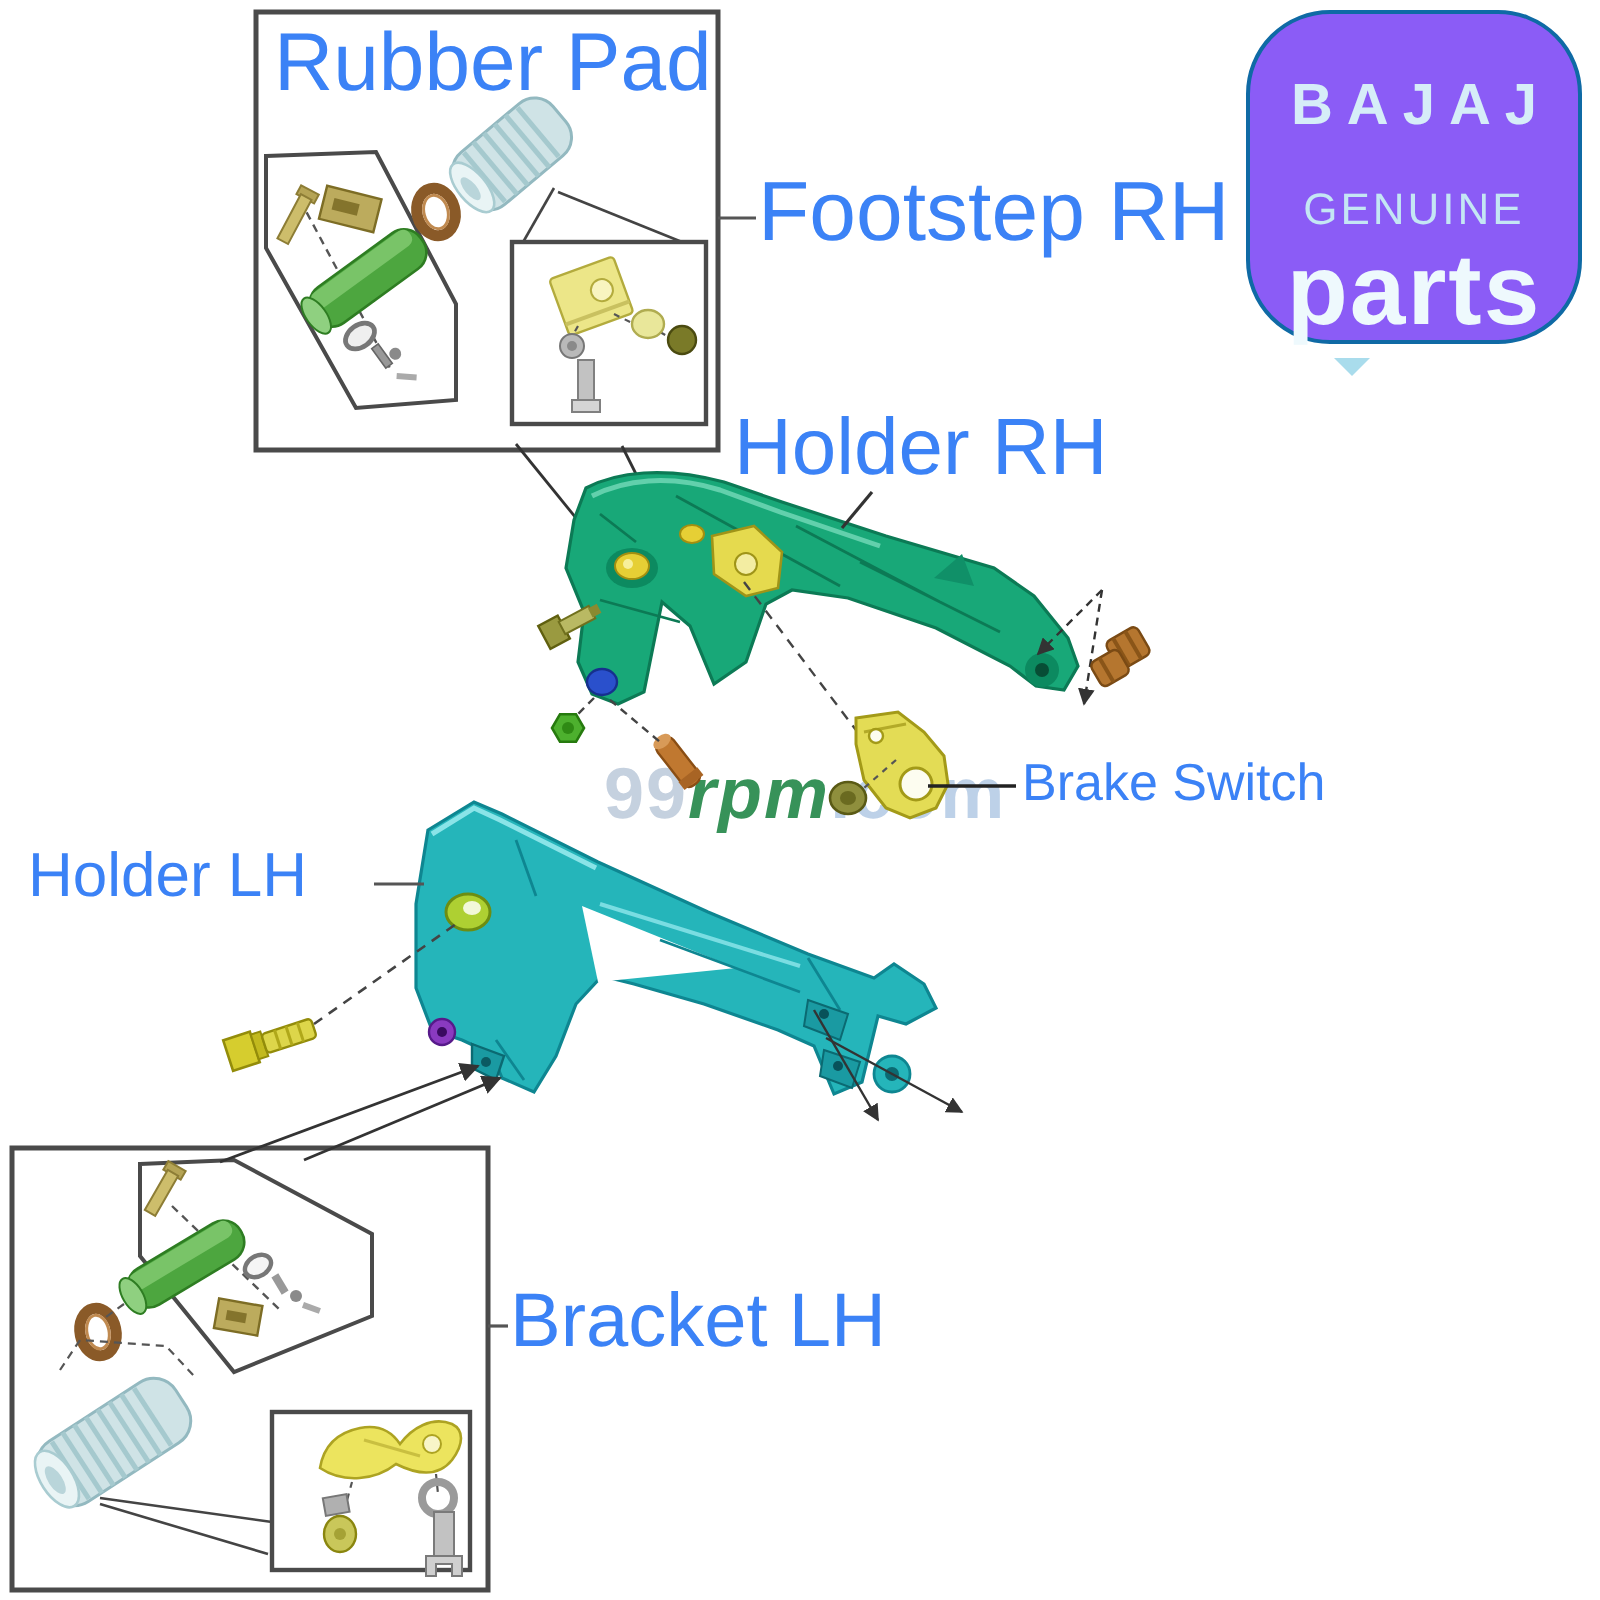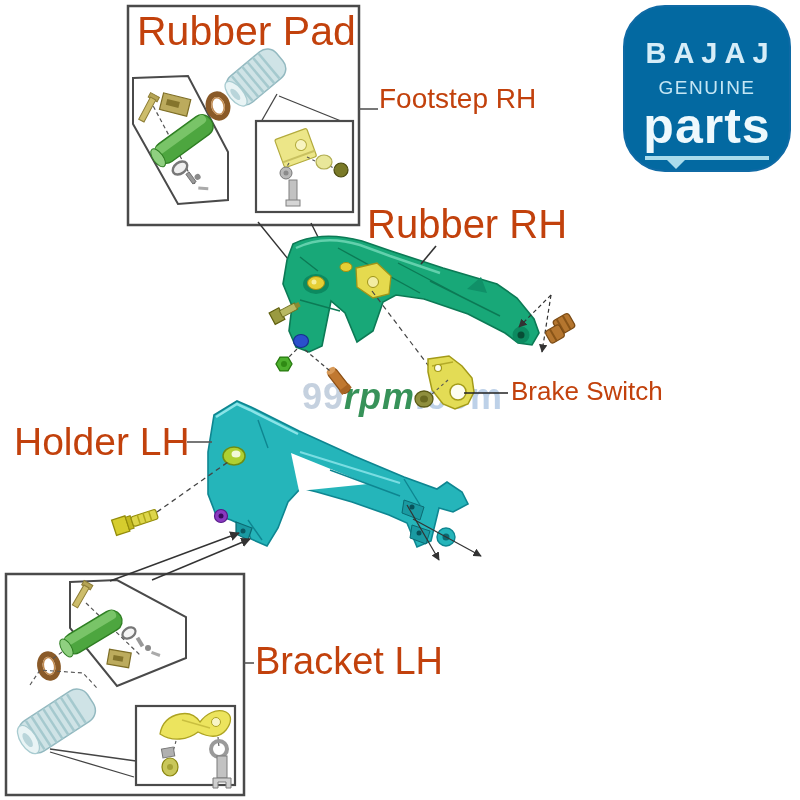--- a/index.html
+++ b/index.html
@@ -1,38 +1,38 @@
 <!DOCTYPE html>
 <html><head>
 <meta charset="utf-8">
 <style>
   html,body{margin:0;padding:0;background:#fff;}
   .canvas{position:relative;width:800px;height:800px;background:#fff;overflow:hidden;
           font-family:"Liberation Sans",sans-serif;}
   svg{position:absolute;left:0;top:0;z-index:2;}
-  .lbl{position:absolute;z-index:3;color:#c2410c;font-weight:400;white-space:nowrap;
+  .lbl{position:absolute;z-index:3;color:#3b82f6;font-weight:400;white-space:nowrap;
        font-family:"Liberation Sans",sans-serif;line-height:1;}
   #lbl-rubber-pad{left:137px;top:11px;font-size:41px;}
-  #lbl-footstep-rh{left:379px;top:85px;font-size:28px;}
+  #lbl-footstep-rh{left:379px;top:85px;font-size:42px;}
   #lbl-holder-rh{left:367px;top:204px;font-size:40px;}
   #lbl-brake-1{left:511px;top:378px;font-size:26px;}
   #lbl-brake-2{left:511px;top:419px;font-size:35px;}
-  #lbl-holder-lh{left:14px;top:422px;font-size:39px;}
+  #lbl-holder-lh{left:14px;top:422px;font-size:31px;}
   #lbl-footstep-lh{left:255px;top:642px;font-size:38px;}
   .watermark{position:absolute;left:302px;top:376px;z-index:1;font-weight:bold;
        font-size:36px;letter-spacing:1px;opacity:.85;white-space:nowrap;}
   .wm-99{color:#bcc9da;text-align:right;}
   .wm-rpm{color:#15803d;font-size:36px;font-style:italic;}
   .wm-com{color:#b2c9e4;}
   .logo{position:absolute;left:623px;top:5px;width:168px;height:167px;z-index:3;
-        background:#0369a1;border:2px solid #0f6aa5;border-radius:42px;box-sizing:border-box;
+        background:#8b5cf6;border:2px solid #0f6aa5;border-radius:42px;box-sizing:border-box;
         display:flex;flex-direction:column;align-items:center;}
   .logo-brand{margin-top:30px;font-size:29px;font-weight:bold;letter-spacing:7px;
         color:#d6edf8;text-indent:7px;}
-  .logo-genuine{margin-top:7px;font-size:19px;letter-spacing:1.5px;color:#c4e6f4;}
+  .logo-genuine{margin-top:22px;font-size:22px;letter-spacing:1.5px;color:#c4e6f4;}
   .logo-parts{margin-top:-2px;font-size:50px;font-weight:bold;letter-spacing:1px;color:#eef9fd;}
   .logo-underline{position:relative;margin-top:1px;width:124px;height:4px;background:#a9dcec;}
   .logo-arrow{position:absolute;left:22px;top:4px;width:0;height:0;
         border-left:9px solid transparent;border-right:9px solid transparent;
         border-top:9px solid #a9dcec;}
 </style>
 </head>
 <body>
 
 <div class="canvas">
@@ -270,21 +270,21 @@
     </g>
 
     <path d="M110,581 L239,533" stroke="#333" stroke-width="1.4" fill="none" marker-end="url(#arr)"></path>
     <path d="M152,580 L250,539" stroke="#333" stroke-width="1.4" fill="none" marker-end="url(#arr)"></path>
 
     <path d="M244,663 L254,663" stroke="#555" stroke-width="1.6" fill="none"></path>
   </svg>
 
   <div class="lbl" id="lbl-rubber-pad">Rubber Pad</div>
   <div class="lbl" id="lbl-footstep-rh">Footstep RH</div>
-  <div class="lbl" id="lbl-holder-rh">Rubber RH</div>
+  <div class="lbl" id="lbl-holder-rh">Holder RH</div>
   <div class="lbl" id="lbl-brake-1">Brake Switch</div>
   <div class="lbl" id="lbl-holder-lh">Holder LH</div>
   <div class="lbl" id="lbl-footstep-lh">Bracket LH</div>
 
   <div class="logo">
     <div class="logo-brand">BAJAJ</div>
     <div class="logo-genuine">GENUINE</div>
     <div class="logo-parts">parts</div>
     <div class="logo-underline">
       <span class="logo-arrow"></span>

